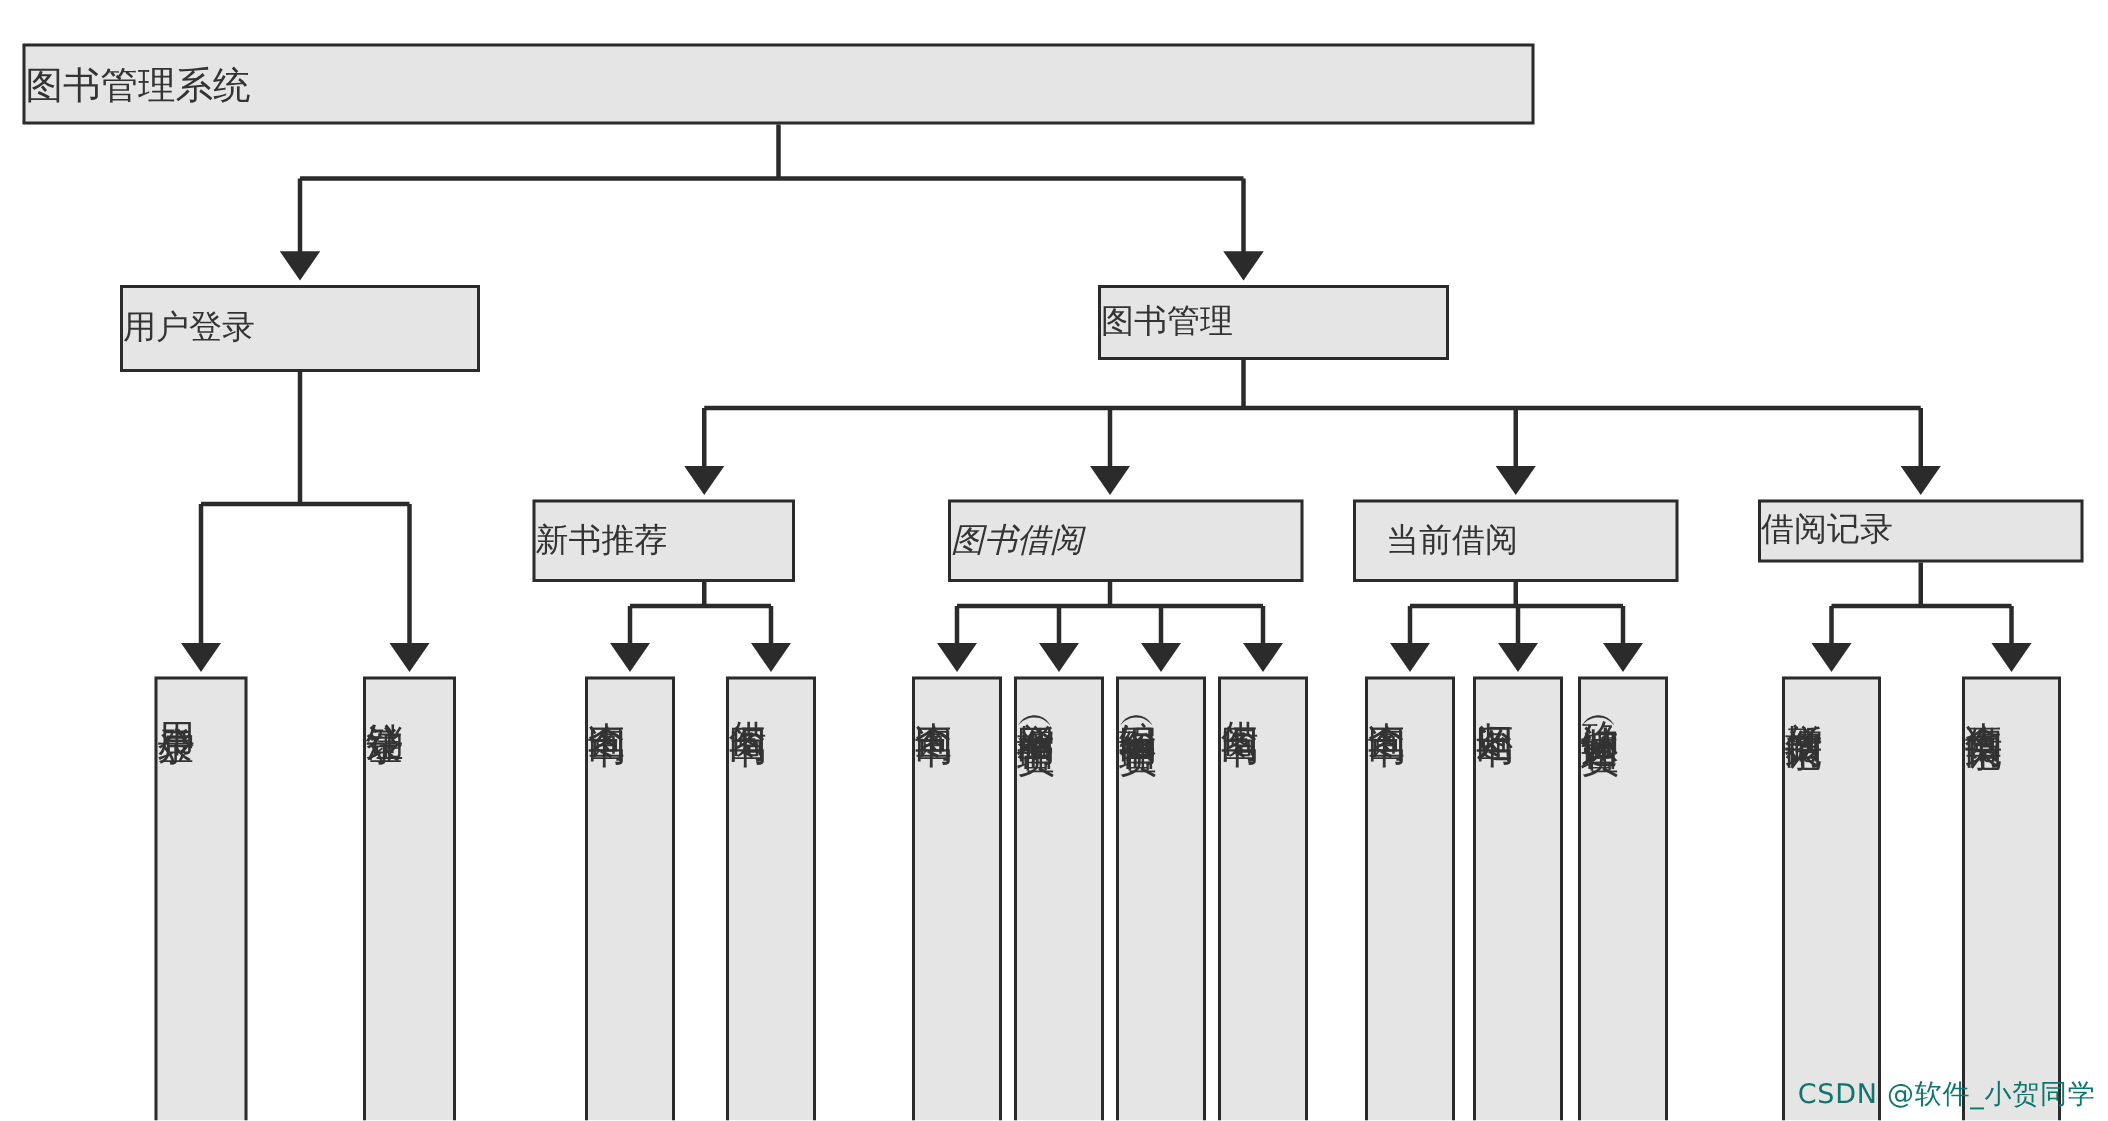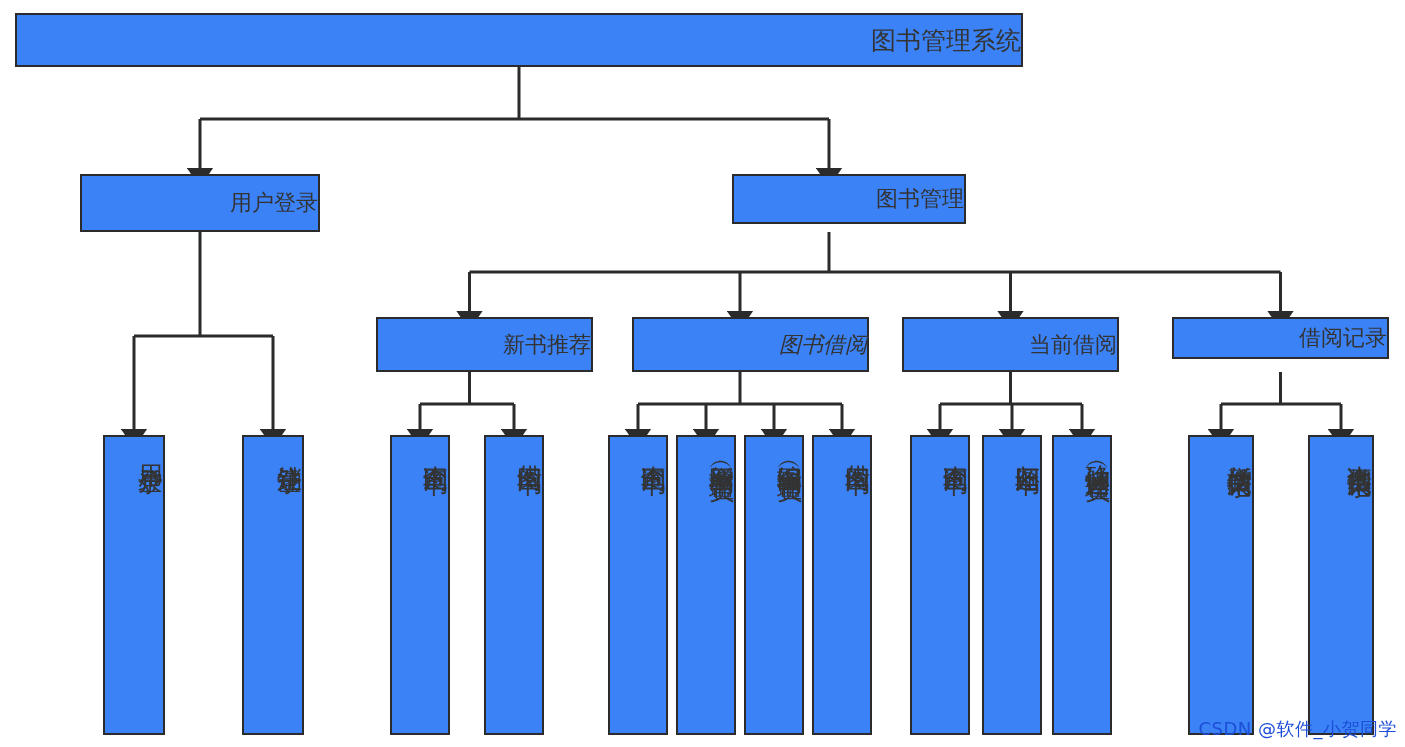--- a/index.html
+++ b/index.html
@@ -23,26 +23,27 @@
     left: 0;
     top: 0;
     width: 1405px;
     height: 747px;
     pointer-events: none;
   }
   .node {
     position: absolute;
     box-sizing: border-box;
     border: 2.5px solid #2b2b2b;
-    background: #3b82f6;
+    background: #e5e5e5;
     display: flex;
     align-items: center;
-    justify-content: flex-end;
+    justify-content: flex-start;
     color: #333333;
     z-index: 2;
+    margin-top: 16px;
   }
   .node-label {
     color: #333333;
     line-height: 1.08;
     text-align: center;
     white-space: nowrap;
   }
   
   .node.root .node-label {
     font-size: 25px;
@@ -62,21 +63,21 @@
     font-size: 25px;
     letter-spacing: 2px;
     line-height: 1;
     white-space: nowrap;
   }
   .watermark {
     position: absolute;
     right: 8px;
     bottom: 6px;
     font-size: 18px;
-    color: #1d4ed8;
+    color: #0f766e;
     letter-spacing: 0.5px;
     z-index: 5;
     white-space: nowrap;
     font-family: "DejaVu Sans", "Liberation Sans", sans-serif;
   }
 </style>
 </head>
 <body>
 
 <div id="diagram-root">
@@ -127,21 +128,21 @@
   <div id="nodes-layer">
       <div class="node root" style="left: 15px; top: 13px; width: 1008px; height: 54px;">
         <span class="node-label">图书管理系统</span>
       </div>
       <div class="node branch level1" style="left: 80px; top: 174px; width: 240px; height: 58px;">
         <span class="node-label">用户登录</span>
       </div>
       <div class="node branch level1" style="left: 732px; top: 174px; width: 234px; height: 50px;">
         <span class="node-label">图书管理</span>
       </div>
-      <div class="node branch level2" style="left: 376px; top: 317px; width: 217px; height: 55px;">
+      <div class="node branch level2" style="left: 355px; top: 317px; width: 175px; height: 55px;">
         <span class="node-label">新书推荐</span>
       </div>
       <div class="node branch level2" style="left: 632px; top: 317px; width: 237px; height: 55px; font-style: italic;">
         <span class="node-label">图书借阅</span>
       </div>
       <div class="node branch level2" style="left: 902px; top: 317px; width: 217px; height: 55px; padding-left: 20px;">
         <span class="node-label">当前借阅</span>
       </div>
       <div class="node branch level2" style="left: 1172px; top: 317px; width: 217px; height: 42px;">
         <span class="node-label">借阅记录</span>

